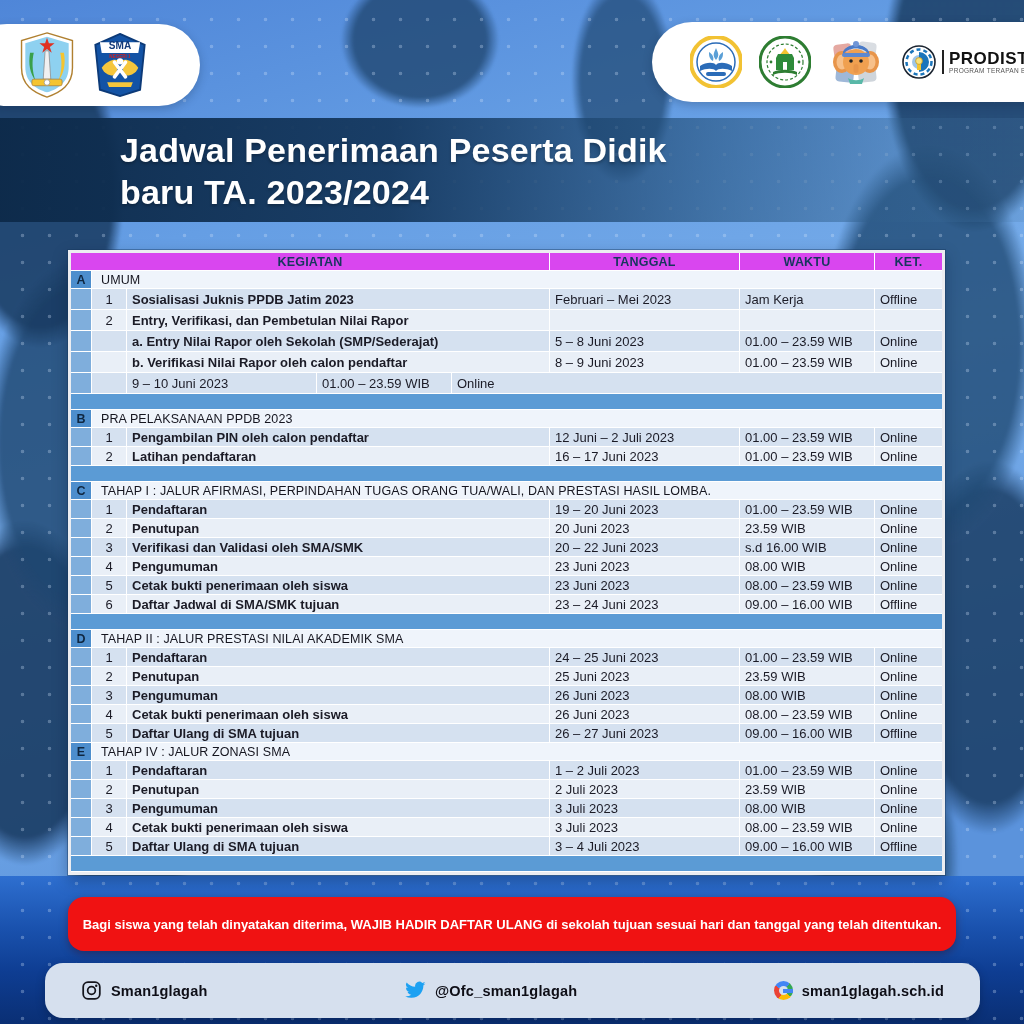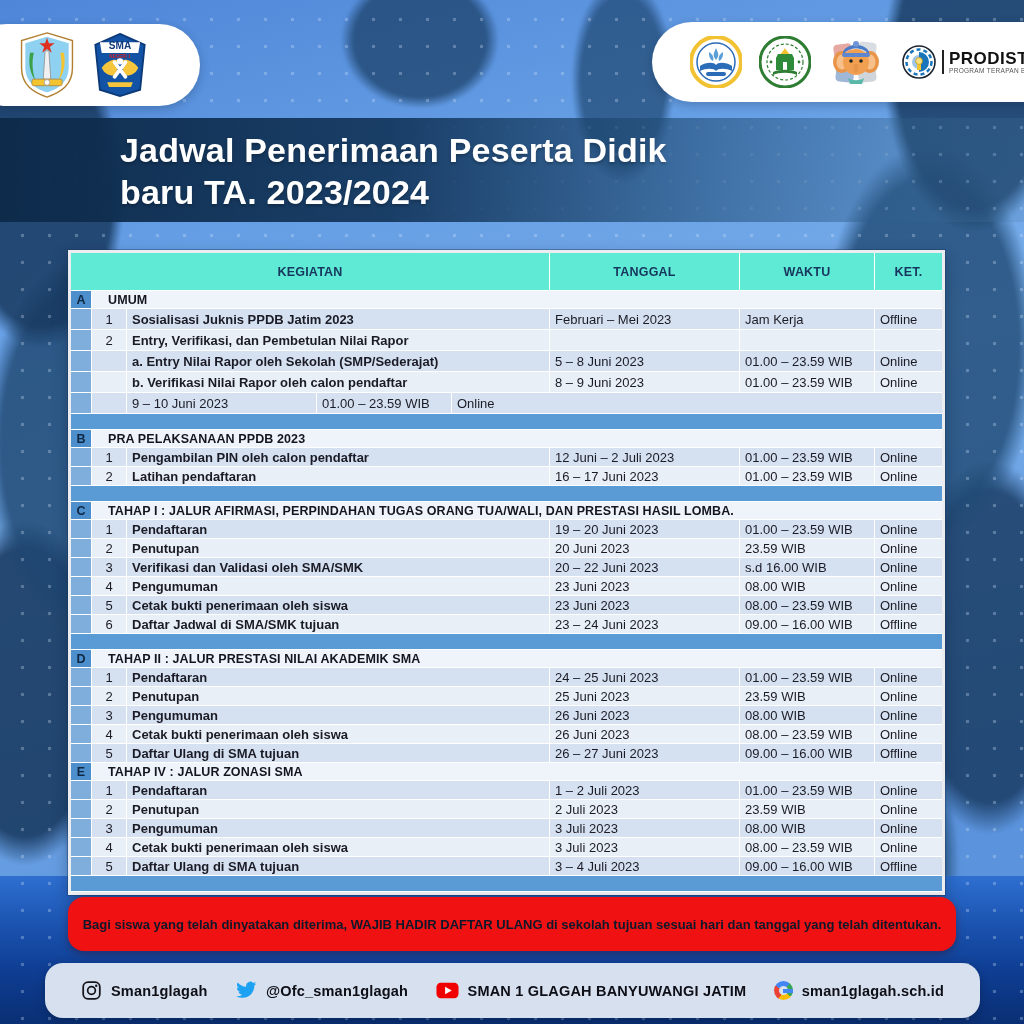--- a/index.html
+++ b/index.html
@@ -46,46 +46,46 @@
   
   .title-band { position:absolute; left:0; top:118px; width:1024px; height:104px; padding:11px 0 0 120px;
     background:linear-gradient(90deg, rgba(13,42,74,.97) 0%, rgba(19,54,92,.92) 38%, rgba(38,84,128,.62) 70%, rgba(74,124,172,.22) 100%); }
   .title-band .tline { color:#fff; font-weight:bold; font-size:34px; line-height:42px; letter-spacing:.2px;
     text-shadow:0 2px 3px rgba(0,0,0,.25); }
 
   
   .schedule-table { position:absolute; left:68px; top:250px; width:877px; background:#fff;
     border:3px solid #ecedf1; box-shadow:0 0 0 1px rgba(23,54,93,.4), 0 6px 14px rgba(8,28,58,.35); }
   .trow { display:flex; width:100%; border-bottom:1px solid #fff; }
-  .thead { height:38px; background:#5eead4; }
+  .thead { height:18px; background:#d946ef; }
   .th { display:flex; align-items:center; justify-content:center; font-weight:bold; font-size:12.5px; color:#17365d;
     border-right:1px solid #fff; letter-spacing:.2px; }
   .w-keg { width:479px; } .w-tgl { width:190px; } .w-wkt { width:135px; } .w-ket { width:67px; border-right:none; }
   .sec-title { height:18px; background:#eff4fb; }
   .c-letter { width:21px; background:#4d8ecd; color:#0f2741; font-weight:bold; font-size:12.5px;
     display:flex; align-items:center; justify-content:center; border-right:1px solid #fff; }
-  .c-sectitle { flex:1; display:flex; align-items:center; padding-left:16px; font-weight:bold; font-size:12.5px;
+  .c-sectitle { flex:1; display:flex; align-items:center; padding-left:9px; font-weight:normal; font-size:12.5px;
     color:#15151f; letter-spacing:.1px; white-space:nowrap; overflow:hidden; }
   .drow { height:19px; background:#d5e1f0; font-size:13px; color:#1b1b26; }
   .drow.alt { background:#e9eff7; }
   .tallA .drow, .drow.tallA { height:21px; }
   .c { display:flex; align-items:center; }
   .c-strip { width:21px; background:#7faedc; border-right:1px solid #fff; }
   .c-no { width:35px; justify-content:center; border-right:1px solid #fff; }
   .c-keg { width:423px; padding-left:5px; border-right:1px solid #fff; white-space:nowrap; overflow:hidden;font-weight:bold; }
   .c-tgl { width:190px; padding-left:5px; border-right:1px solid #fff; white-space:nowrap; }
   .c-wkt { width:135px; padding-left:5px; border-right:1px solid #fff; white-space:nowrap; }
   .c-ket { width:67px; padding-left:5px; white-space:nowrap; }
   .gapband { height:16px; background:#5b9bd5; border-bottom:1px solid #fff; width:100%; }
 
   
   .notice { position:absolute; left:68px; top:897px; width:888px; height:54px; background:#f01212;
     border-radius:16px; display:flex; flex-direction:column; align-items:center; justify-content:center;
     gap:2px; box-shadow:0 3px 8px rgba(60,0,0,.35); }
-  .notice div { color:#0f172a; font-weight:bold; font-size:13px; line-height:17px; text-align:center; width:100%; }
+  .notice div { color:#ffffff; font-weight:bold; font-size:13px; line-height:17px; text-align:center; width:100%; }
 
   
   .footer-pill { position:absolute; left:45px; top:963px; width:935px; height:55px; background:#d6e0ee;
     border-radius:18px; display:flex; align-items:center; justify-content:space-between; padding:3px 36px;
     box-shadow:0 3px 8px rgba(5,20,50,.35); }
   .fitem { display:flex; align-items:center; gap:9px; }
   .fitem .flabel { font-size:14.5px; font-weight:bold; color:#0e0e16; letter-spacing:.2px; }
   .g-icon { position:relative; width:19px; height:19px; border-radius:50%;
     background:conic-gradient(from 210deg, #ea4335 0 90deg, #4285f4 90deg 190deg, #34a853 190deg 280deg, #fbbc05 280deg 360deg); }
   .g-icon::after { content:""; position:absolute; left:5px; top:5px; width:9px; height:9px; border-radius:50%; background:#d6e0ee; }
@@ -427,25 +427,18 @@
       </svg>
       <span class="flabel">Sman1glagah</span>
     </div>
     <div class="fitem">
       <svg width="22" height="19" viewBox="0 0 24 20">
         <path d="M23.4 2.4c-.8.4-1.7.7-2.6.8A4.6 4.6 0 0 0 22.8.6c-.9.5-1.9.9-2.9 1.1A4.5 4.5 0 0 0 12.1 5c0 .4 0 .7.1 1A12.8 12.8 0 0 1 2.9 1.3a4.5 4.5 0 0 0 1.4 6A4.4 4.4 0 0 1 2.2 6.8v.1a4.5 4.5 0 0 0 3.6 4.4 4.6 4.6 0 0 1-2 .1 4.5 4.5 0 0 0 4.2 3.1A9.1 9.1 0 0 1 1.3 16.3 12.8 12.8 0 0 0 8.3 18c8.3 0 12.8-6.9 12.8-12.8v-.6c.9-.6 1.7-1.4 2.3-2.2z" fill="#1da1f2"></path>
       </svg>
       <span class="flabel">@Ofc_sman1glagah</span>
     </div>
     <div class="fitem">
-      <svg width="23" height="17" viewBox="0 0 24 17">
-        <rect x="0.5" y="0.5" width="23" height="16" rx="4.5" fill="#f00000"></rect>
-        <polygon points="9.5,4.5 16.5,8.5 9.5,12.5" fill="#ffffff"></polygon>
-      </svg>
-      <span class="flabel">SMAN 1 GLAGAH BANYUWANGI JATIM</span>
-    </div>
-    <div class="fitem">
       <span class="g-icon"></span>
       <span class="flabel">sman1glagah.sch.id</span>
     </div>
   </div>
 
 </div>
 
 </body></html>

